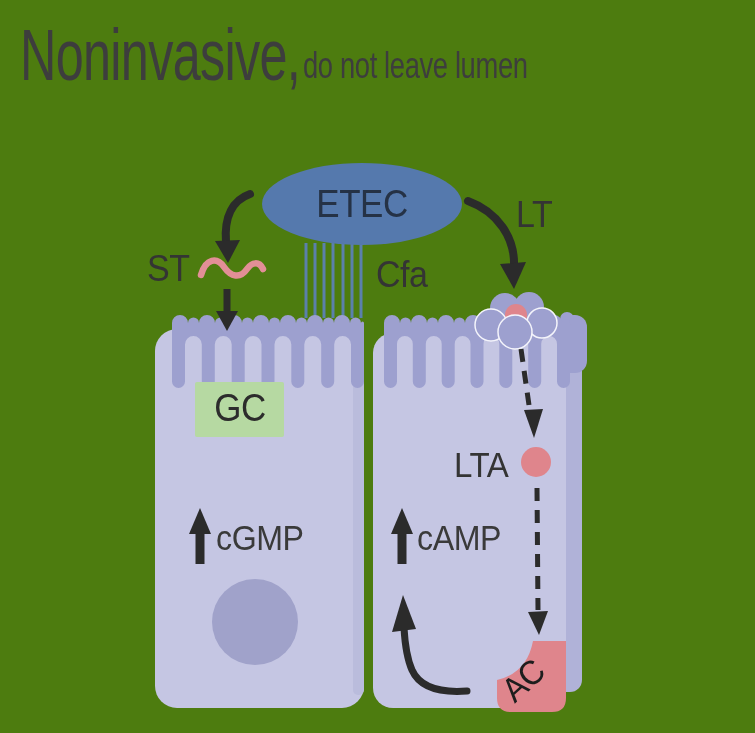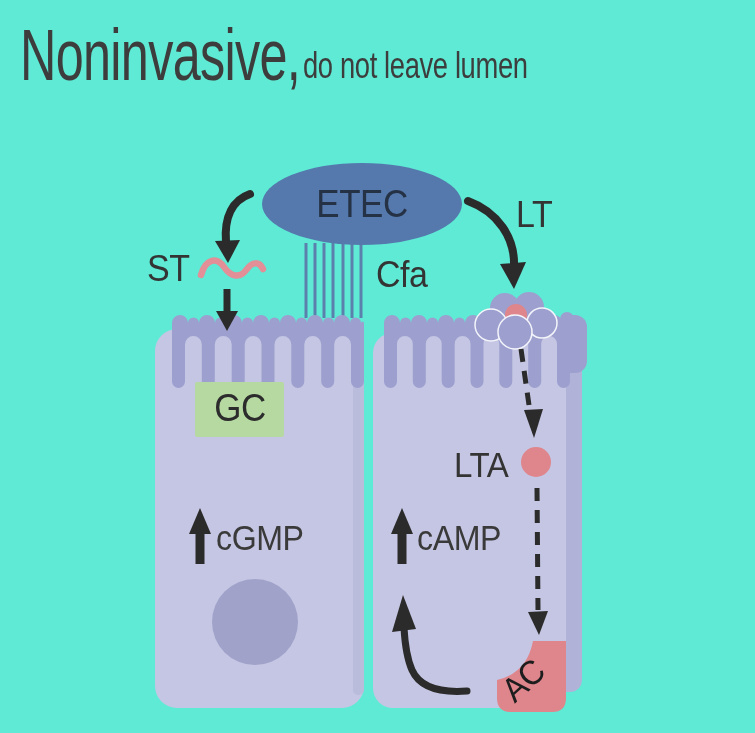--- a/index.html
+++ b/index.html
@@ -1,16 +1,16 @@
 <!DOCTYPE html>
 <html><head>
 <meta charset="utf-8">
 <style>
   html,body{margin:0;padding:0;background:#ffffff;}
-  .stage{width:755px;height:733px;position:relative;background:#5eead4;overflow:hidden;}
+  .stage{width:755px;height:733px;position:relative;background:#4d7c0f;overflow:hidden;}
   svg{display:block;}
   text{font-family:"Liberation Sans","DejaVu Sans",sans-serif;}
   .title-main{font-size:72px;font-weight:300;letter-spacing:-1px;}
   .title-sub{font-size:37px;font-weight:300;letter-spacing:-0.5px;}
   .lbl{font-weight:400;letter-spacing:-0.5px;}
 </style>
 </head>
 <body>
 
 <div class="stage">

